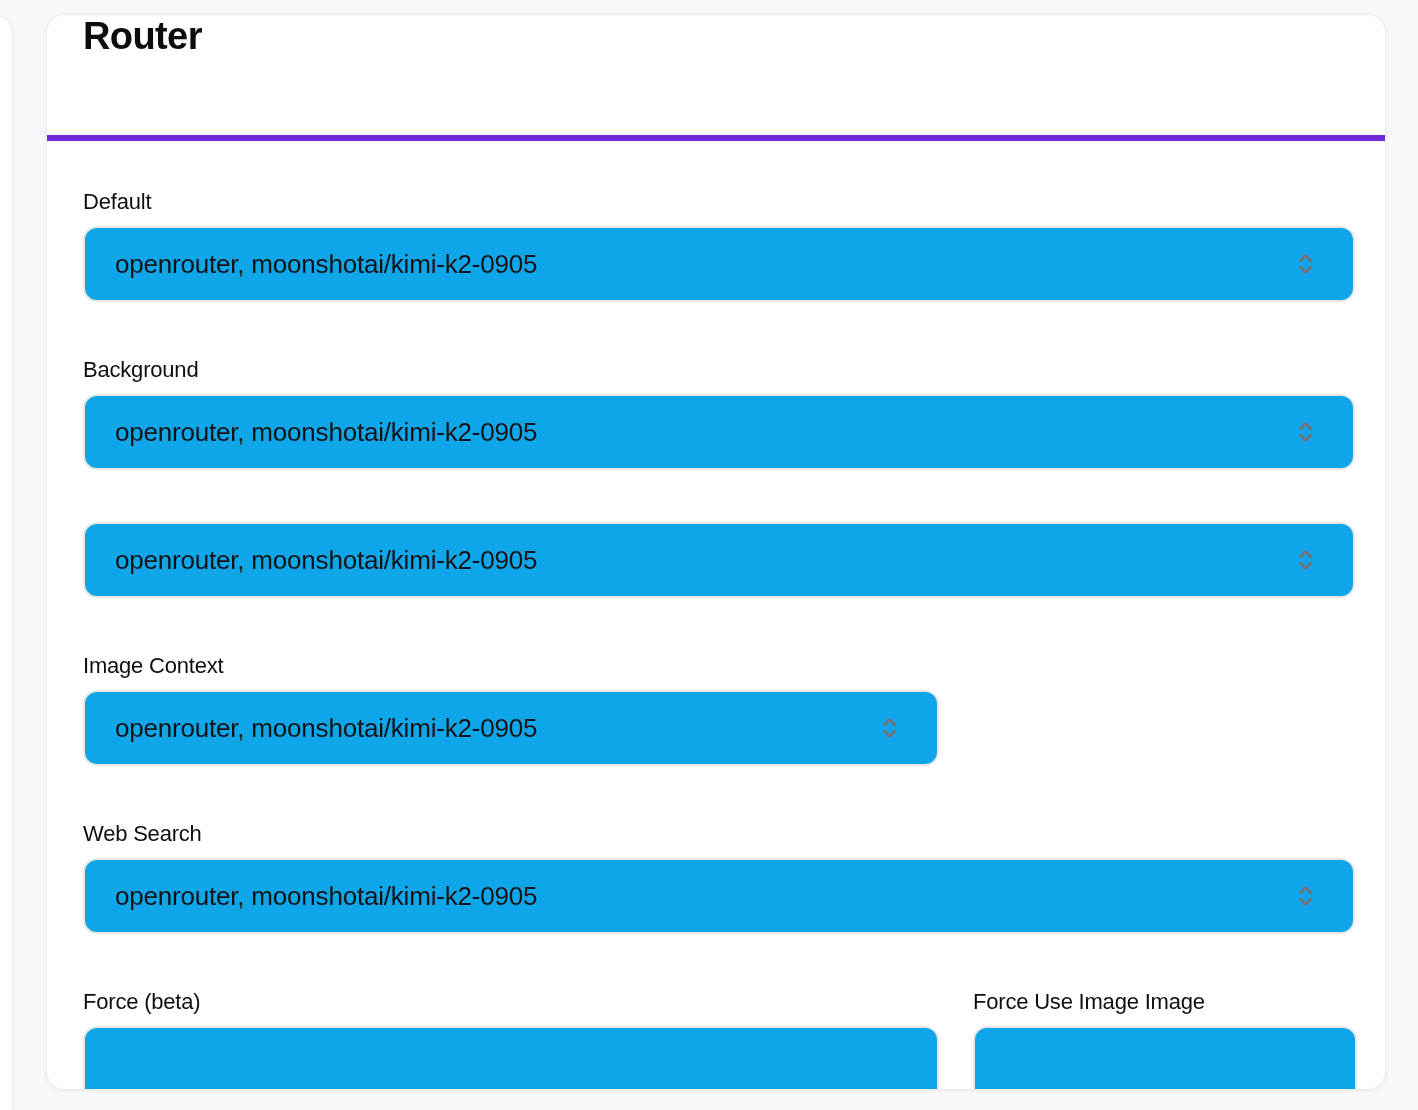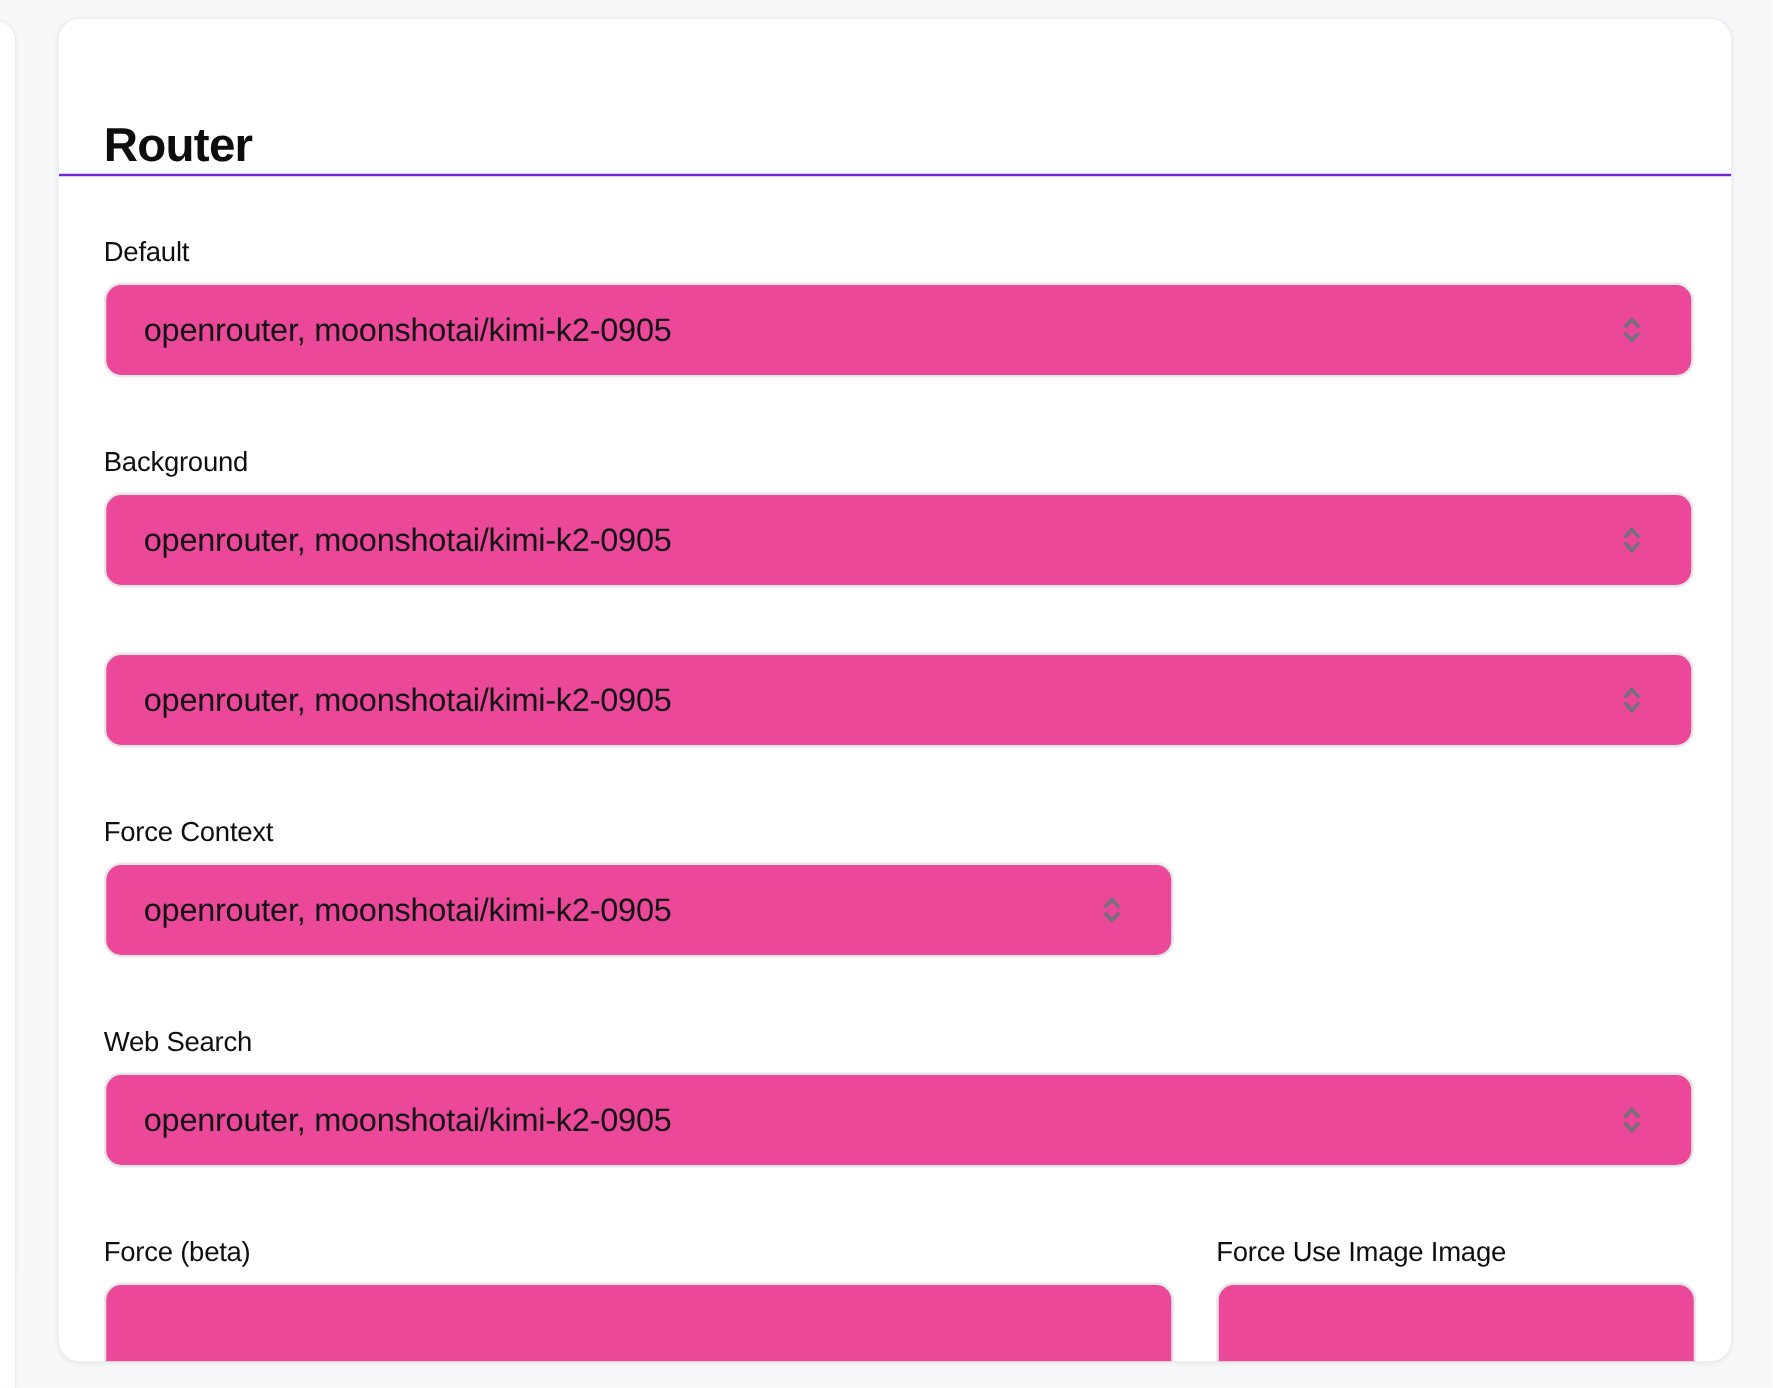--- a/index.html
+++ b/index.html
@@ -41,23 +41,23 @@
     border: 1px solid #ececef;
     border-radius: 18px;
     box-shadow: 0 1px 4px rgba(20, 20, 40, 0.06);
     overflow: hidden;
     box-sizing: border-box;
   }
 
   .card-header {
     height: 126px;
     display: flex;
-    align-items: flex-end;
+    align-items: flex-start;
     padding: 0 36px;
-    border-bottom: 2px solid #6d28d9;
+    border-bottom: 6px solid #6d28d9;
     box-sizing: border-box;
   }
   .card-title {
     margin: 0;
     font-size: 38px;
     font-weight: 700;
     letter-spacing: -0.6px;
     color: #0d0d0f;
   }
 
@@ -72,21 +72,21 @@
     font-size: 22px;
     line-height: 32px;
     font-weight: 500;
     letter-spacing: -0.2px;
     color: #0e0e10;
     margin-bottom: 8px;
   }
 
   .control {
     height: 76px;
-    background: #ec4899;
+    background: #0ea5e9;
     border: 2px solid #e7e7ea;
     border-radius: 14px;
     box-sizing: border-box;
   }
 
   .select {
     display: flex;
     align-items: center;
     justify-content: space-between;
     padding: 0 38px 0 30px;
@@ -173,21 +173,21 @@
           <svg width="19" height="28" viewBox="0 0 19 28" fill="none" stroke="currentColor" stroke-width="2.8" stroke-linecap="round" stroke-linejoin="round">
             <path d="M4.5 11 L9.5 5.5 L14.5 11"></path>
               <path d="M4.5 17 L9.5 22.5 L14.5 17"></path>
           </svg>
         </span>
       </div>
     </div>
 
     <div class="field-row">
       <div class="field col-main">
-        <div class="field-label">Force Context</div>
+        <div class="field-label">Image Context</div>
         <div class="control select" role="combobox">
           <span class="select-value">openrouter, moonshotai/kimi-k2-0905</span>
           <span class="chevron">
             <svg width="19" height="28" viewBox="0 0 19 28" fill="none" stroke="currentColor" stroke-width="2.8" stroke-linecap="round" stroke-linejoin="round">
               <path d="M4.5 11 L9.5 5.5 L14.5 11"></path>
                 <path d="M4.5 17 L9.5 22.5 L14.5 17"></path>
             </svg>
           </span>
         </div>
       </div>

